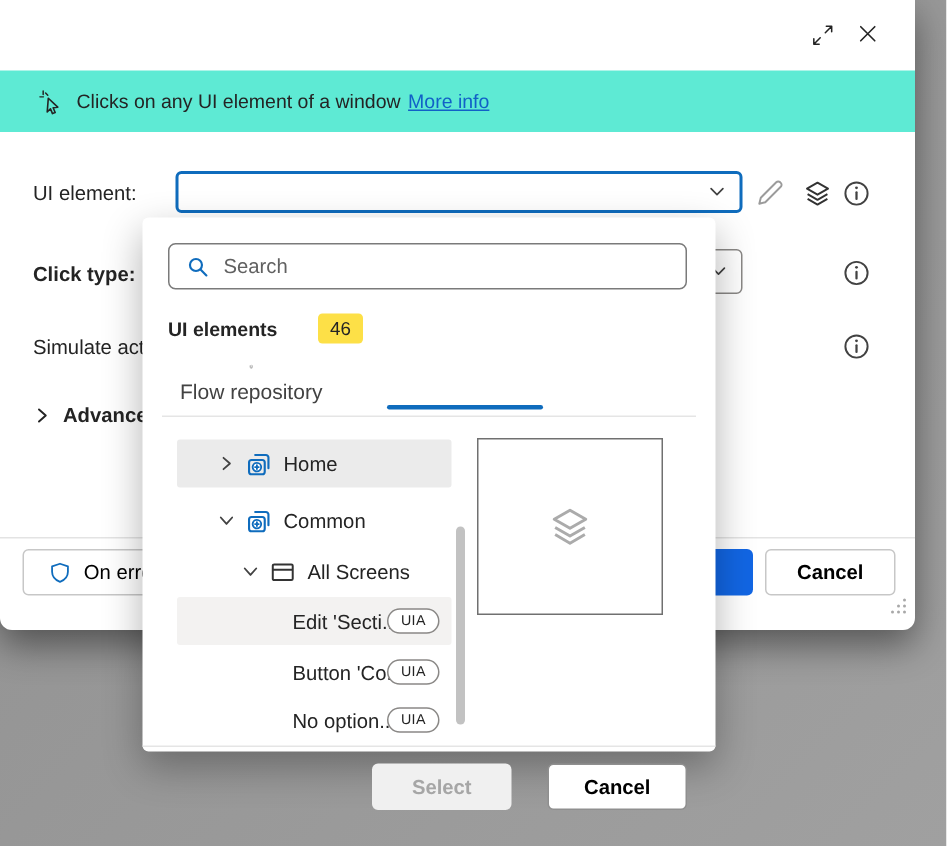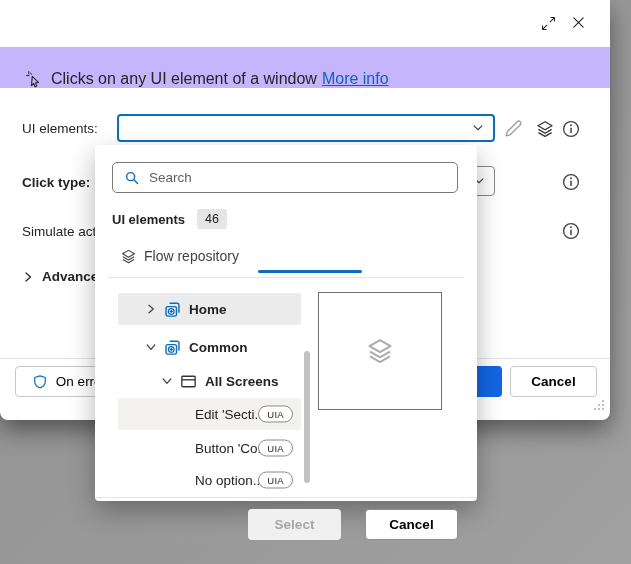--- a/index.html
+++ b/index.html
@@ -12,22 +12,22 @@
   .dialog { position:absolute; left:0; top:0; width:610px; height:420px;
             background:#fff; border-radius:0 0 8px 8px;
             box-shadow:0 10px 24px rgba(0,0,0,.45); }
   .titlebar { position:absolute; left:0; top:0; width:100%; height:47px; background:#fff; }
   .title { position:absolute; left:22px; top:12px; font-size:17px; font-weight:700; color:#242424; }
   .tb-icon { position:absolute; width:22px; height:22px; display:flex; align-items:center;
              justify-content:center; cursor:pointer; }
   .tb-expand { left:537px; top:12px; }
   .tb-close  { left:567px; top:11px; }
 
-  .banner { position:absolute; left:0; top:47px; width:610px; height:41px; background:#c4b5fd;
-            display:flex; align-items:flex-end; font-size:16px; }
+  .banner { position:absolute; left:0; top:47px; width:610px; height:41px; background:#5eead4;
+            display:flex; align-items:center; font-size:13px; }
   .banner .b-icon { margin-left:25px; width:18px; height:18px; flex:0 0 auto; }
   .banner .b-text { margin-left:8px; color:#242424; }
   .banner a { color:#1160C7; text-decoration:underline; margin-left:5px; cursor:pointer; }
 
   .field-label { position:absolute; left:22px; font-size:13.5px; color:#242424; white-space:nowrap; }
   .combo { position:absolute; background:#fff; border-radius:4px; }
   .combo .chev { position:absolute; right:8px; top:50%; transform:translateY(-50%); width:14px; height:14px; }
   .combo-ui { left:117px; top:114px; width:378px; height:28px; border:2px solid #0F6CBD; }
   .combo-click { left:117px; top:166px; width:378px; height:30px; border:1px solid #8A8886; }
 
@@ -55,40 +55,40 @@
            border-radius:4px; box-shadow:0 10px 26px rgba(0,0,0,.3); }
   .search-box { position:absolute; left:17px; top:17px; width:346px; height:31px;
                 border:1px solid #7A7A7A; border-radius:5px; display:flex; align-items:center; }
   .search-box svg { margin-left:11px; width:16px; height:16px; }
   .search-box input { border:none; outline:none; flex:1; margin-left:9px; font-size:13.5px;
                       font-family:"Liberation Sans",sans-serif; color:#242424; background:transparent; }
   .search-box input::placeholder { color:#616161; }
 
   .heading { position:absolute; left:17px; top:64px; display:flex; align-items:center; }
   .heading .h-text { font-size:13px; font-weight:700; }
-  .heading .h-badge { margin-left:12px; background:#e5e5e5; color:#242424; font-size:12.5px;
+  .heading .h-badge { margin-left:27px; background:#fde047; color:#242424; font-size:12.5px;
                       padding:3px 8px; border-radius:3px; }
 
   .tabs { position:absolute; left:0; top:98px; width:100%; height:32px; }
   .tab { position:absolute; display:flex; align-items:center; gap:7px; font-size:14px;
          cursor:pointer; height:26px; }
   .tab svg { width:17px; height:17px; }
-  .tab-flow { left:25px; color:#424242; }
+  .tab-flow { left:25px; color:#424242;flex-direction:column; }
   .tab-coll { left:163px; color:#242424; font-weight:700; }
   .tab-underline { position:absolute; left:163px; top:27px; width:104px; height:3px;
                    background:#0F6CBD; border-radius:2px; }
   .tabs-divider { position:absolute; left:13px; top:132px; width:356px; height:1px; background:#E5E5E5; }
 
   .tree { position:absolute; left:23px; top:146px; width:183px; }
   .trow { position:absolute; left:0; width:183px; border-radius:2px; display:flex; align-items:center;
           font-size:13.5px; cursor:pointer; }
   .trow .tchev { width:12px; height:12px; flex:0 0 auto; }
   .trow .ticon { width:19px; height:19px; margin-left:6px; flex:0 0 auto; }
   .trow .tlabel { margin-left:7px; white-space:nowrap; }
-  .t-strong { font-weight:700; }
+  .t-strong { font-weight:400; }
   .uia { position:absolute; right:8px; top:50%; transform:translateY(-50%);
          border:1px solid #8A8886; border-radius:9px; font-size:9.5px; padding:2px 8px;
          color:#242424; background:#fff; letter-spacing:.3px; }
 
   .scrollbar { position:absolute; left:209px; top:206px; width:6px; height:132px;
                background:#C2C2C2; border-radius:3px; cursor:pointer; }
 
   .preview { position:absolute; left:223px; top:147px; width:124px; height:118px;
              border:1px solid #707070; background:#fff; display:flex;
              align-items:center; justify-content:center; }
@@ -124,21 +124,21 @@
       <span class="b-icon">
         <svg viewBox="0 0 20 20">
             <path d="M8 7.2 L15 13.8 L11.6 14.3 L13.1 17.8 L11.1 18.6 L9.6 15 L7.2 17.4 Z" fill="none" stroke="#242424" stroke-width="1.2" stroke-linejoin="round"></path>
             <path d="M4.2 1.8 v2.6 M1.8 6.2 h2.6 M6 3.4 l1.6 1.6" stroke="#242424" stroke-width="1.1" stroke-linecap="round"></path>
           </svg>
       </span>
       <span class="b-text">Clicks on any UI element of a window</span>
       <a>More info</a>
     </div>
 
-    <div class="field-label" style="top:121px;">UI elements:</div>
+    <div class="field-label" style="top:121px;">UI element:</div>
     <div class="combo combo-ui">
       <span></span>
       <span class="chev">
         <svg viewBox="0 0 16 16">
             <path d="M3.5 5.5 L8 10 L12.5 5.5" fill="none" stroke="#424242" stroke-width="1.3" stroke-linecap="round" stroke-linejoin="round"></path>
           </svg>
       </span>
     </div>
     <div class="row-icon" style="left:503px; top:119px;">
       <svg viewBox="0 0 20 20">

